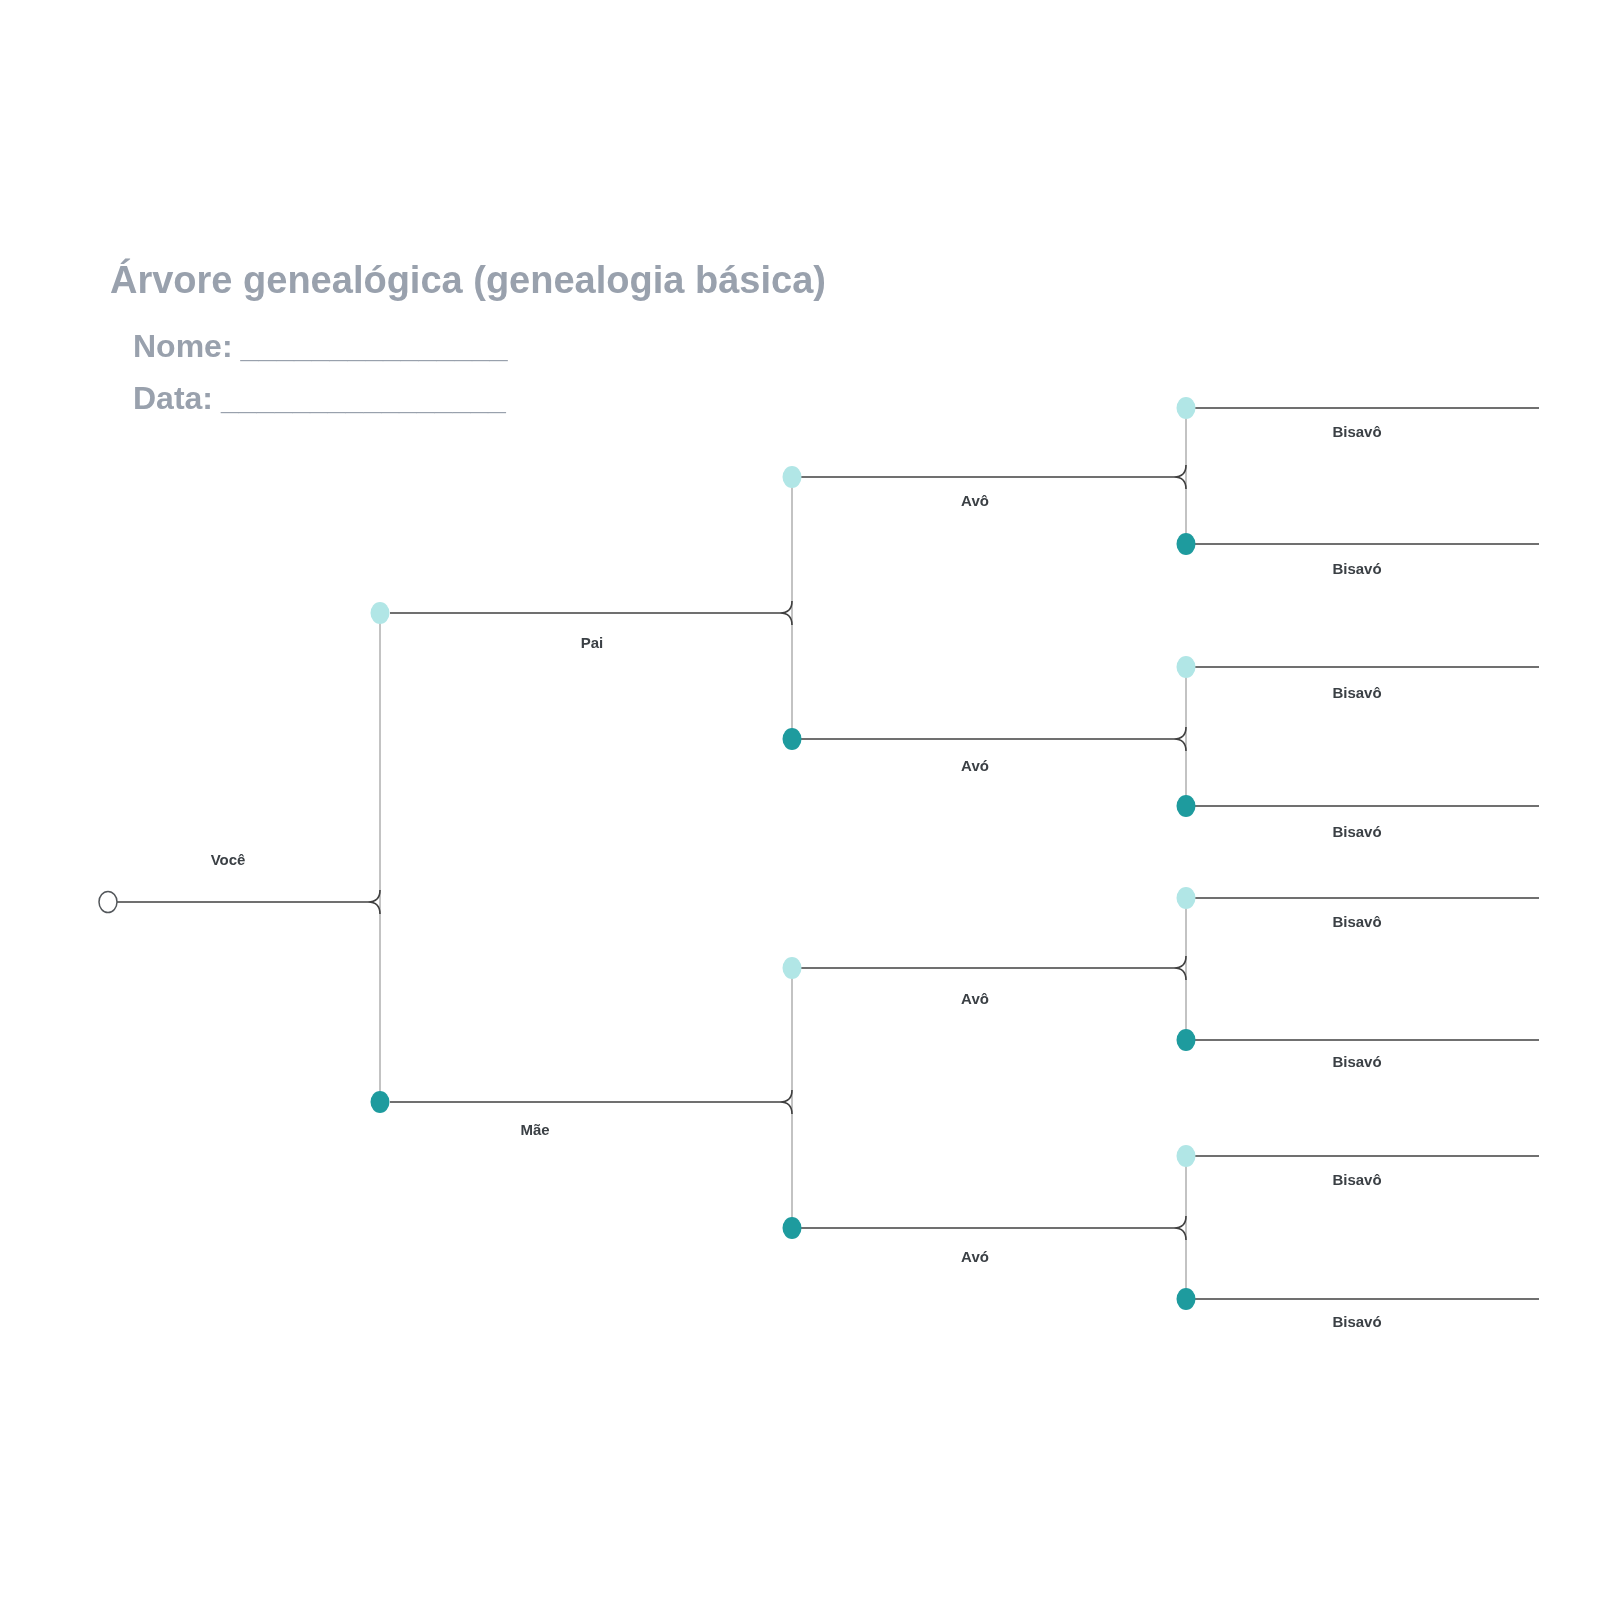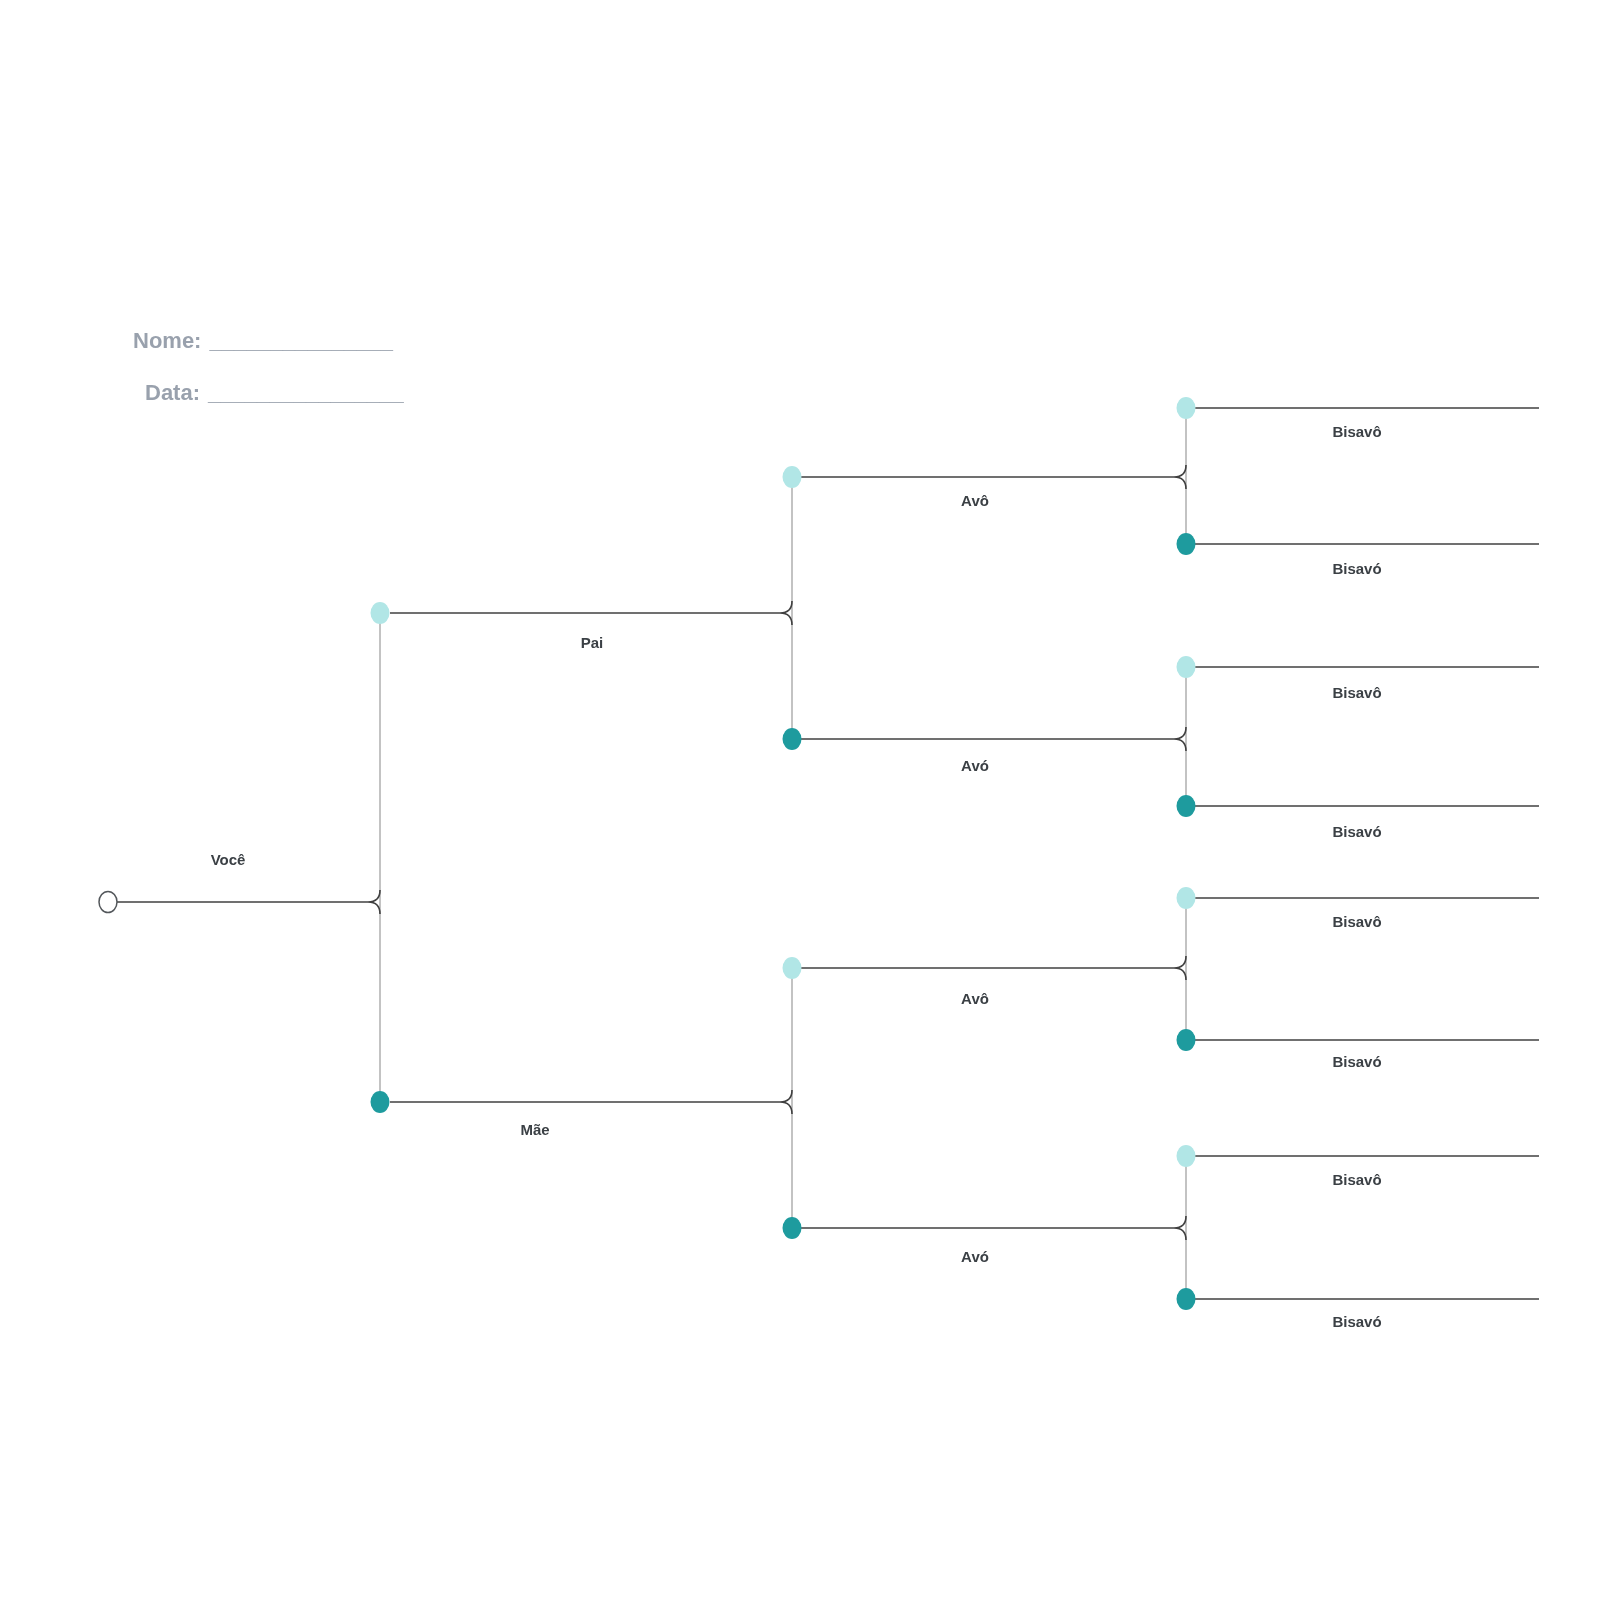--- a/index.html
+++ b/index.html
@@ -11,46 +11,47 @@
     overflow:hidden;
   }
   .page-title{
     position:absolute;left:110px;top:261px;margin:0;
     font-size:38px;font-weight:bold;line-height:1;
     color:var(--heading_text,#99a1ad);
     white-space:nowrap;
   }
   .form-row{
     position:absolute;left:133px;margin:0;
-    font-size:22px;font-weight:bold;line-height:1;
+    font-size:32px;font-weight:bold;line-height:1;
     color:var(--heading_text,#99a1ad);
     white-space:nowrap;
   }
   .form-row .blank{margin-left:8px;}
   #form-row-name{top:330px;}
-  #form-row-date{top:382px;margin-left:12px;}
+  #form-row-date{top:382px;}
   .tree-svg{position:absolute;left:0;top:0;}
   .ld{stroke:var(--line_dark,#404040);stroke-width:1.6;fill:none;}
   .lg{stroke:var(--line_light,#a3a3a3);stroke-width:1.3;fill:none;}
   .dot-m{fill:var(--male_node,#b1e6e6);}
   .dot-f{fill:var(--female_node,#1e9b9e);}
   .you-circle{fill:#ffffff;stroke:var(--you_stroke,#53575b);stroke-width:1.5;}
   .node-label{
     position:absolute;transform:translateX(-50%);
     font-size:15px;line-height:17px;
     color:var(--label_text,#3b4045);
     white-space:nowrap;
     font-weight:bold;
   }
 </style>
 </head>
 <body>
 
 <div class="canvas">
 
+  <h1 class="page-title">Árvore genealógica (genealogia básica)</h1>
 
   <div class="form-row" id="form-row-name">
     <span>Nome:</span><span class="blank">_______________</span>
   </div>
 
   <div class="form-row" id="form-row-date">
     <span>Data:</span><span class="blank">________________</span>
   </div>
 
   <svg class="tree-svg" width="1600" height="1600" viewBox="0 0 1600 1600">

